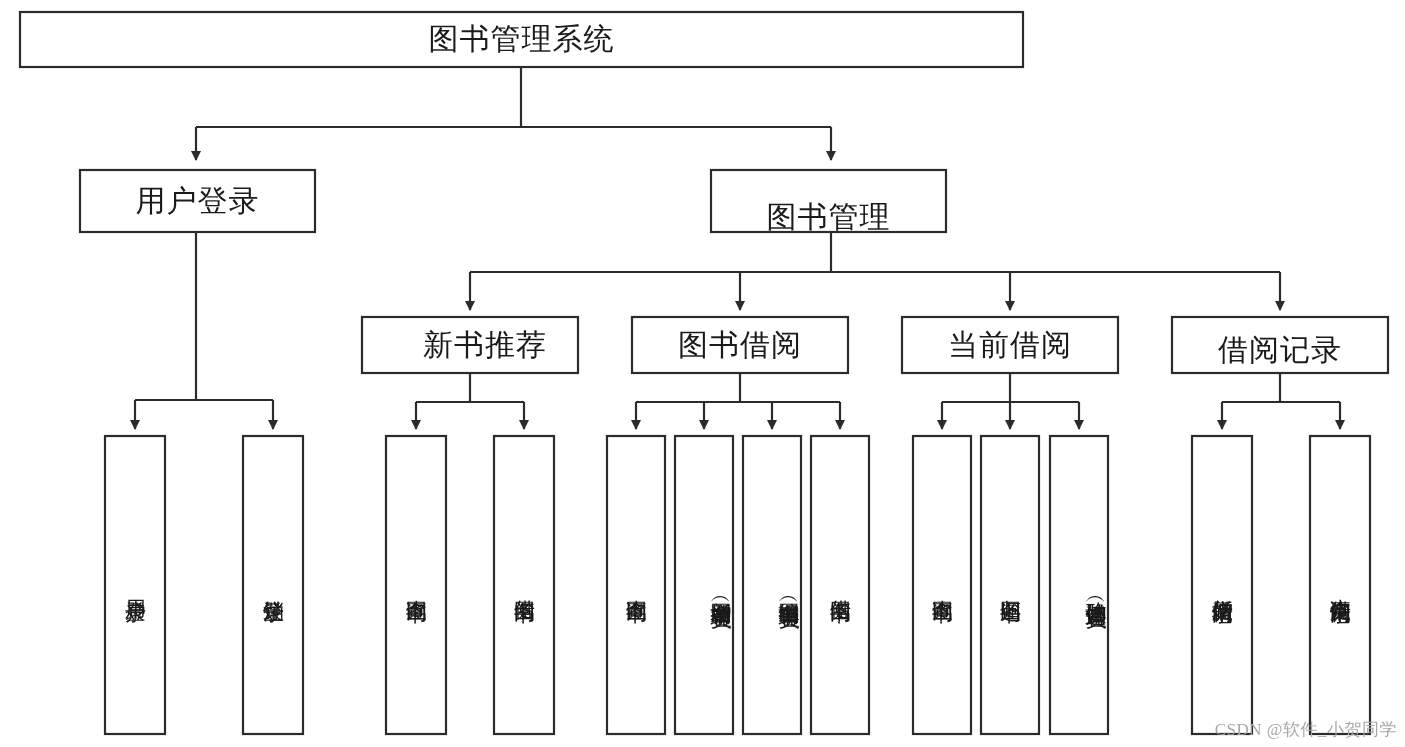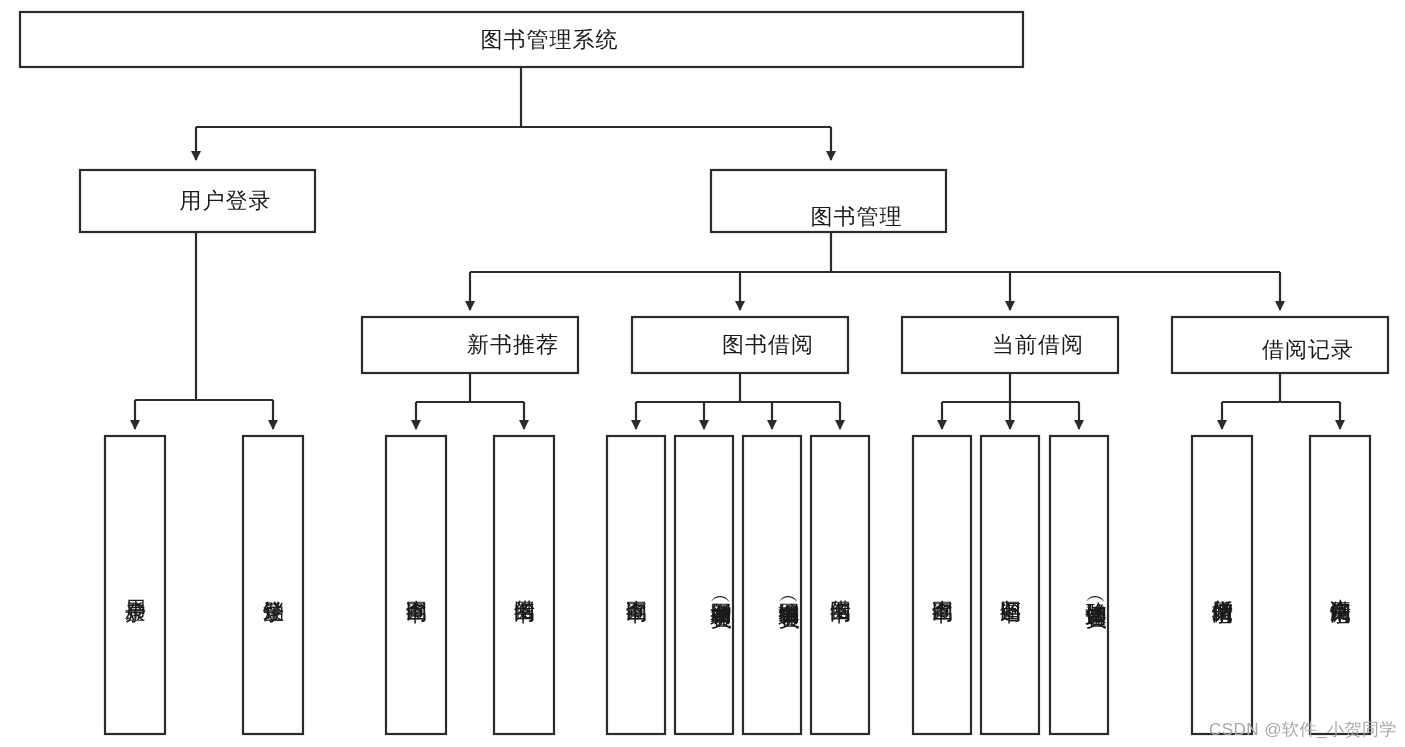--- a/index.html
+++ b/index.html
@@ -53,34 +53,33 @@
     color: #1a1a1a;
     letter-spacing: 1px;
     white-space: nowrap;
     pointer-events: none;
   }
   .hlabel-wrap {
     position: absolute;
     display: flex;
     align-items: center;
     justify-content: center;
-    font-size: 22px;
+    font-size: 30px;
     color: #1a1a1a;
     letter-spacing: 1px;
     white-space: nowrap;
     pointer-events: none;
-    margin-left: 28px;
   }
   #watermark {
     position: absolute;
     right: 8px;
     bottom: 6px;
     font-size: 17px;
     color: #a8a8a8;
-    font-family: Liberation Sans, sans-serif;
+    font-family: Liberation Serif, serif;
     white-space: nowrap;
     letter-spacing: 0.5px;
     margin-top: 16px;
   }
 </style>
 </head>
 <body>
 
 <div id="diagram-root">
 

